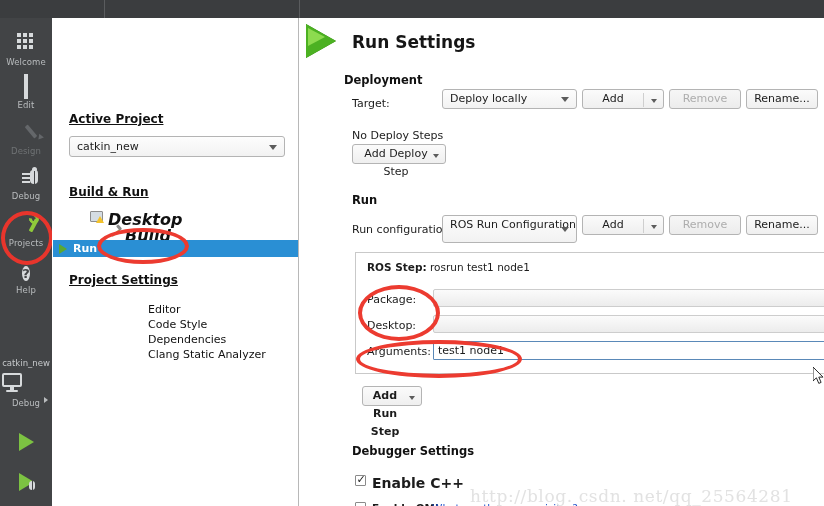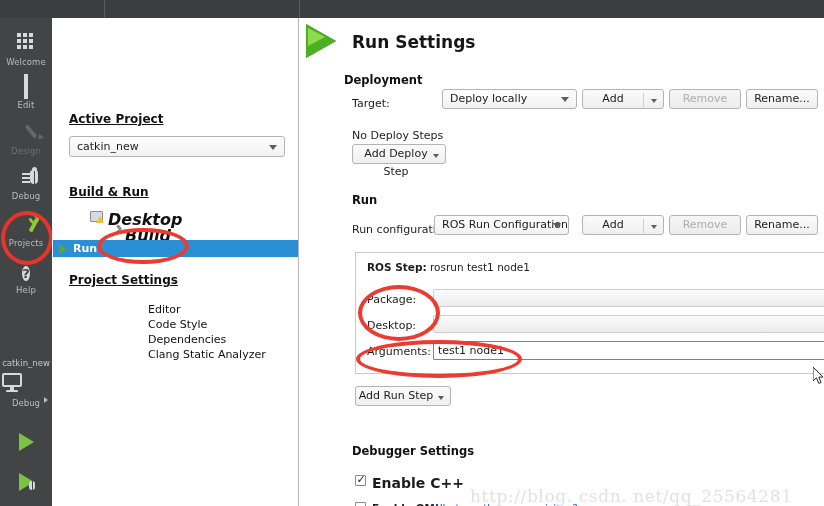--- a/index.html
+++ b/index.html
@@ -547,21 +547,21 @@
 
     <div class="btn btn-row-btn" style="left:52px;top:126px;width:94px;">
       <span style="position:absolute;left:8px;right:14px;text-align:center;">Add Deploy Step</span>
       <span class="btn-split-caret"></span>
     </div>
 
     <div class="grp-title" style="left:52px;top:175px;">Run</div>
 
     <div class="lbl" style="left:52px;top:205px;">Run configuration:</div>
 
-    <div class="combo" style="left:134px;top:197px;width:135px;height:20px;line-height:18px;">
+    <div class="combo" style="left:142px;top:197px;width:135px;height:28px;line-height:18px;">
       <span>ROS Run Configuration</span>
       <span class="caret"></span>
     </div>
 
     <div class="btn btn-row-btn" style="left:282px;top:197px;width:82px;line-height:18px;">
       <span style="position:absolute;left:0;right:20px;text-align:center;">Add</span>
       <span class="btn-split-sep"></span>
       <span class="btn-split-caret"></span>
     </div>
 
@@ -583,21 +583,21 @@
 
       <div class="lbl" style="left:11px;top:66px;">Desktop:</div>
       <div class="field-grey" style="left:77px;top:62px;right:-10px;height:18px;">
         <span style="padding-left:4px;font-size:11px;line-height:16px;display:block;"></span>
       </div>
 
       <div class="lbl" style="left:11px;top:92px;">Arguments:</div>
       <div class="field-white" style="left:77px;top:88px;right:-12px;height:19px;">test1 node1</div>
     </div>
 
-    <div class="btn btn-row-btn" style="left:55px;top:368px;width:96px;">
+    <div class="btn btn-row-btn" style="left:62px;top:368px;width:60px;font-weight:bold;">
       <span style="position:absolute;left:0;right:14px;text-align:center;">Add Run Step</span>
       <span class="btn-split-caret"></span>
     </div>
 
     <div class="grp-title" style="left:52px;top:426px;">Debugger Settings</div>
 
     <div class="cb checked" style="left:55px;top:457px;"></div>
     <div class="lbl" style="left:72px;top:457px;font-weight:bold;font-size:14px;">Enable C++</div>
 
     <div class="cb" style="left:55px;top:484px;"></div>

